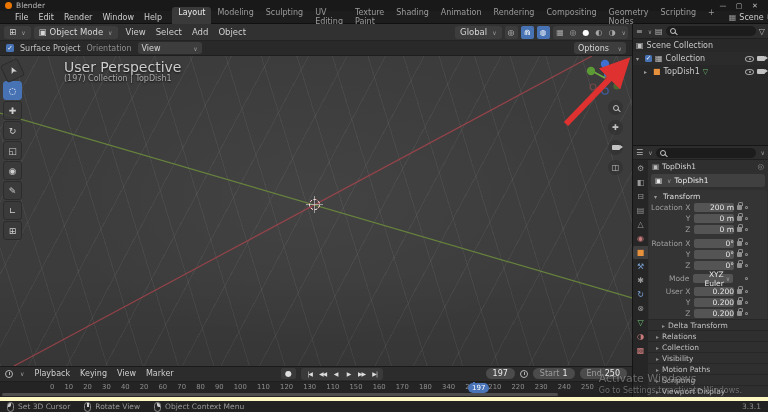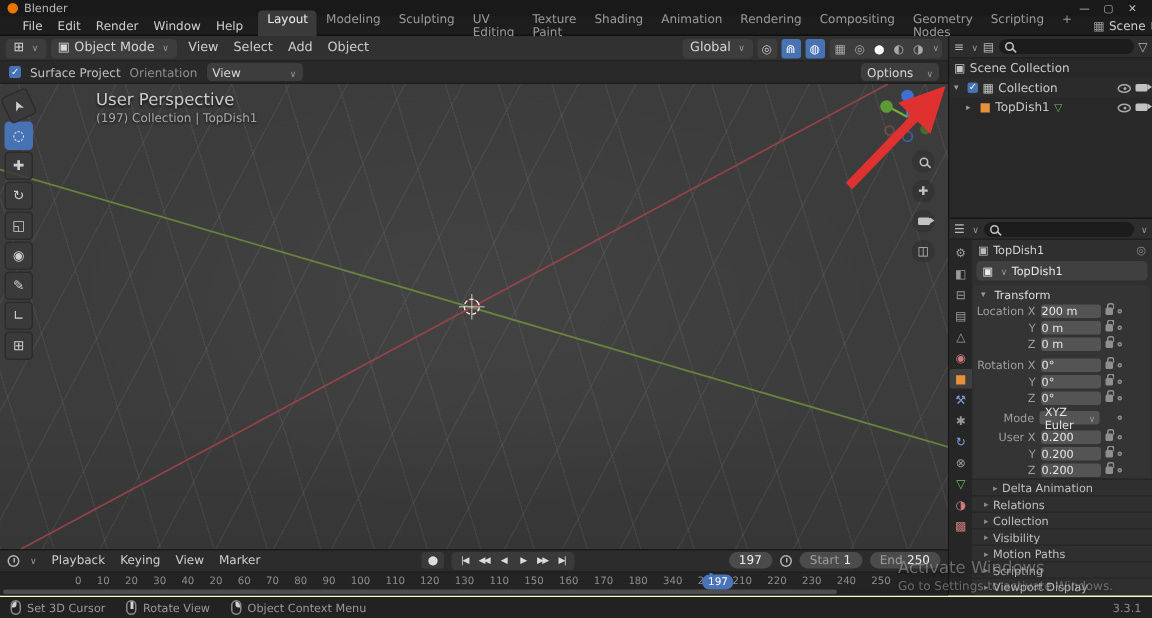--- a/index.html
+++ b/index.html
@@ -47,21 +47,21 @@
   
   .viewport{position:relative;flex:1;background:#3c3c3c;overflow:hidden}
   .grid{position:absolute;inset:0;background-image:
     radial-gradient(ellipse at 50% 46%,rgba(255,255,255,0.035),rgba(0,0,0,0) 62%),
     repeating-linear-gradient(73deg,rgba(255,255,255,0.05) 0 1px,rgba(0,0,0,0) 1px 34px),
     repeating-linear-gradient(118deg,rgba(255,255,255,0.05) 0 1px,rgba(0,0,0,0) 1px 34px),
     linear-gradient(to bottom,rgba(0,0,0,0) 70%,rgba(0,0,0,0.1))}
   .axes,.arrowsvg,.gizmo{position:absolute;pointer-events:none}
   .axes{inset:0}
   .vpinfo{position:absolute;left:64px;top:5px;line-height:12px;text-shadow:0 1px 2px rgba(0,0,0,.8)}
-  .vpinfo .l1{color:#cdcdcd;font-size:11px}
+  .vpinfo .l1{color:#cdcdcd;font-size:14px}
   .vpinfo .l2{color:#a9a9a9;font-size:8px}
   .vtools{position:absolute;left:3px;top:5px;display:flex;flex-direction:column;gap:1px}
   .vtools span{width:19px;height:19px;display:flex;align-items:center;justify-content:center;background:#3a3a3ae0;border:1px solid #2c2c2c;border-radius:3px;color:#cfcfcf;font-size:9px}
   .vtools span.active{background:#4772b3;border-color:#4772b3;color:#fff}
   .rotc{transform:rotate(-115deg);display:inline-block}
   .vpnav{position:absolute;right:9px;top:44px;display:flex;flex-direction:column;gap:5px;align-items:center}
   .vpnav .nv{width:15px;height:15px;border-radius:50%;background:rgba(45,45,45,.55);display:flex;align-items:center;justify-content:center;color:#c2c2c2;font-size:8px}
   .mag{width:6px;height:6px;border:1px solid #c2c2c2;border-radius:50%;position:relative}
   .mag:after{content:"";position:absolute;width:4px;height:1px;background:#c2c2c2;right:-3px;bottom:-1px;transform:rotate(45deg)}
   .camic{width:8px;height:5px;background:#c2c2c2;border-radius:1px;position:relative}
@@ -108,32 +108,32 @@
   .ptabs{width:15px;background:#262626;display:flex;flex-direction:column;align-items:stretch;padding-top:2px;gap:1px}
   .ptabs span{height:13px;display:flex;align-items:center;justify-content:center;font-size:8px;color:#9a9a9a}
   .ptabs span.active{background:#3f3f3f;border-radius:2px 0 0 2px}
   .pcontent{flex:1;min-width:0;font-size:7.5px;color:#c2c2c2;overflow:hidden}
   .brow{height:13px;display:flex;align-items:center;gap:3px;padding:0 4px;color:#d5d5d5}
   .nrow{margin:1px 3px 3px;background:#404040;border-radius:3px;height:13px;display:flex;align-items:center;gap:3px;padding:0 4px;color:#e9e9e9}
   .pnl{background:#343434;border-radius:3px 3px 0 0;margin:0 1px}
   .pnlhead{height:12px;display:flex;align-items:center;gap:3px;padding:0 5px;color:#dcdcdc}
   .trow{height:11px;display:flex;align-items:center;padding-right:19px}
   .tlabel{width:48px;text-align:right;color:#9e9e9e;margin-right:4px;white-space:nowrap}
-  .tfield{width:46px;height:9px;line-height:9px;background:#545454;border-radius:2px;text-align:left;color:#e8e8e8}
+  .tfield{width:46px;height:9px;line-height:9px;background:#545454;border-radius:2px;text-align:right;color:#e8e8e8}
   .tfield.wide{display:flex;align-items:center;justify-content:space-between;padding:0 3px}
   .lk{width:6px;height:5px;background:#8f8f8f;border-radius:1px;position:relative;margin-left:3px}
   .lk:before{content:"";position:absolute;top:-3px;left:1px;width:3px;height:3px;border:1px solid #8f8f8f;border-bottom:none;border-radius:2px 2px 0 0}
   .adot{width:3px;height:3px;border:1px solid #8f8f8f;border-radius:50%;margin-left:3px}
   .sections{display:flex;flex-direction:column}
   .sections span{height:11px;display:flex;align-items:center;padding-left:8px;border-top:1px solid #272727;background:#2f2f2f;color:#c0c0c0}
   .sections span:first-child{padding-left:14px}
   .sections span:before{content:"▸";color:#8a8a8a;font-size:6px;margin-right:3px}
 
   
-  .statusbar{height:15px;background:#222;border-top:1px solid #fef9c3;display:flex;align-items:center;gap:14px;padding:0 7px;font-size:7.5px;color:#9a9a9a;flex:0 0 auto}
+  .statusbar{height:15px;background:#222;border-top:4px solid #fef9c3;display:flex;align-items:center;gap:14px;padding:0 7px;font-size:7.5px;color:#9a9a9a;flex:0 0 auto}
   .hint{display:flex;align-items:center;gap:4px}
   .mouse{width:7px;height:10px;border:1px solid #8a8a8a;border-radius:3.5px;position:relative}
   .mouse i{position:absolute;top:0;background:#d0d0d0}
   .m-l i{left:0;width:3px;height:4px;border-radius:3px 0 2px 0}
   .m-m i{left:2.2px;width:2px;height:4.5px}
   .m-r i{right:0;width:3px;height:4px;border-radius:0 3px 0 2px}
   .version{margin-left:auto;color:#8a8a8a}
 
   .watermark{position:absolute;right:26px;bottom:17px;z-index:50;pointer-events:none;color:rgba(210,210,210,.42);text-shadow:0 1px 2px rgba(0,0,0,.4)}
   .watermark .wl1{font-size:11px}
@@ -494,21 +494,21 @@
               </div>
               <div class="trow">
                 <span class="tlabel">Z</span>
                 <span class="tfield">0.200</span>
                 <i class="lk"></i>
                   <i class="adot"></i>
               </div>
             </div>
 
             <div class="sections">
-                <span>Delta Animation</span>
+                <span>Delta Transform</span>
                 <span>Relations</span>
                 <span>Collection</span>
                 <span>Visibility</span>
                 <span>Motion Paths</span>
                 <span>Scripting</span>
                 <span>Viewport Display</span>
               </div>
           </div>
         </div>
       </div>

